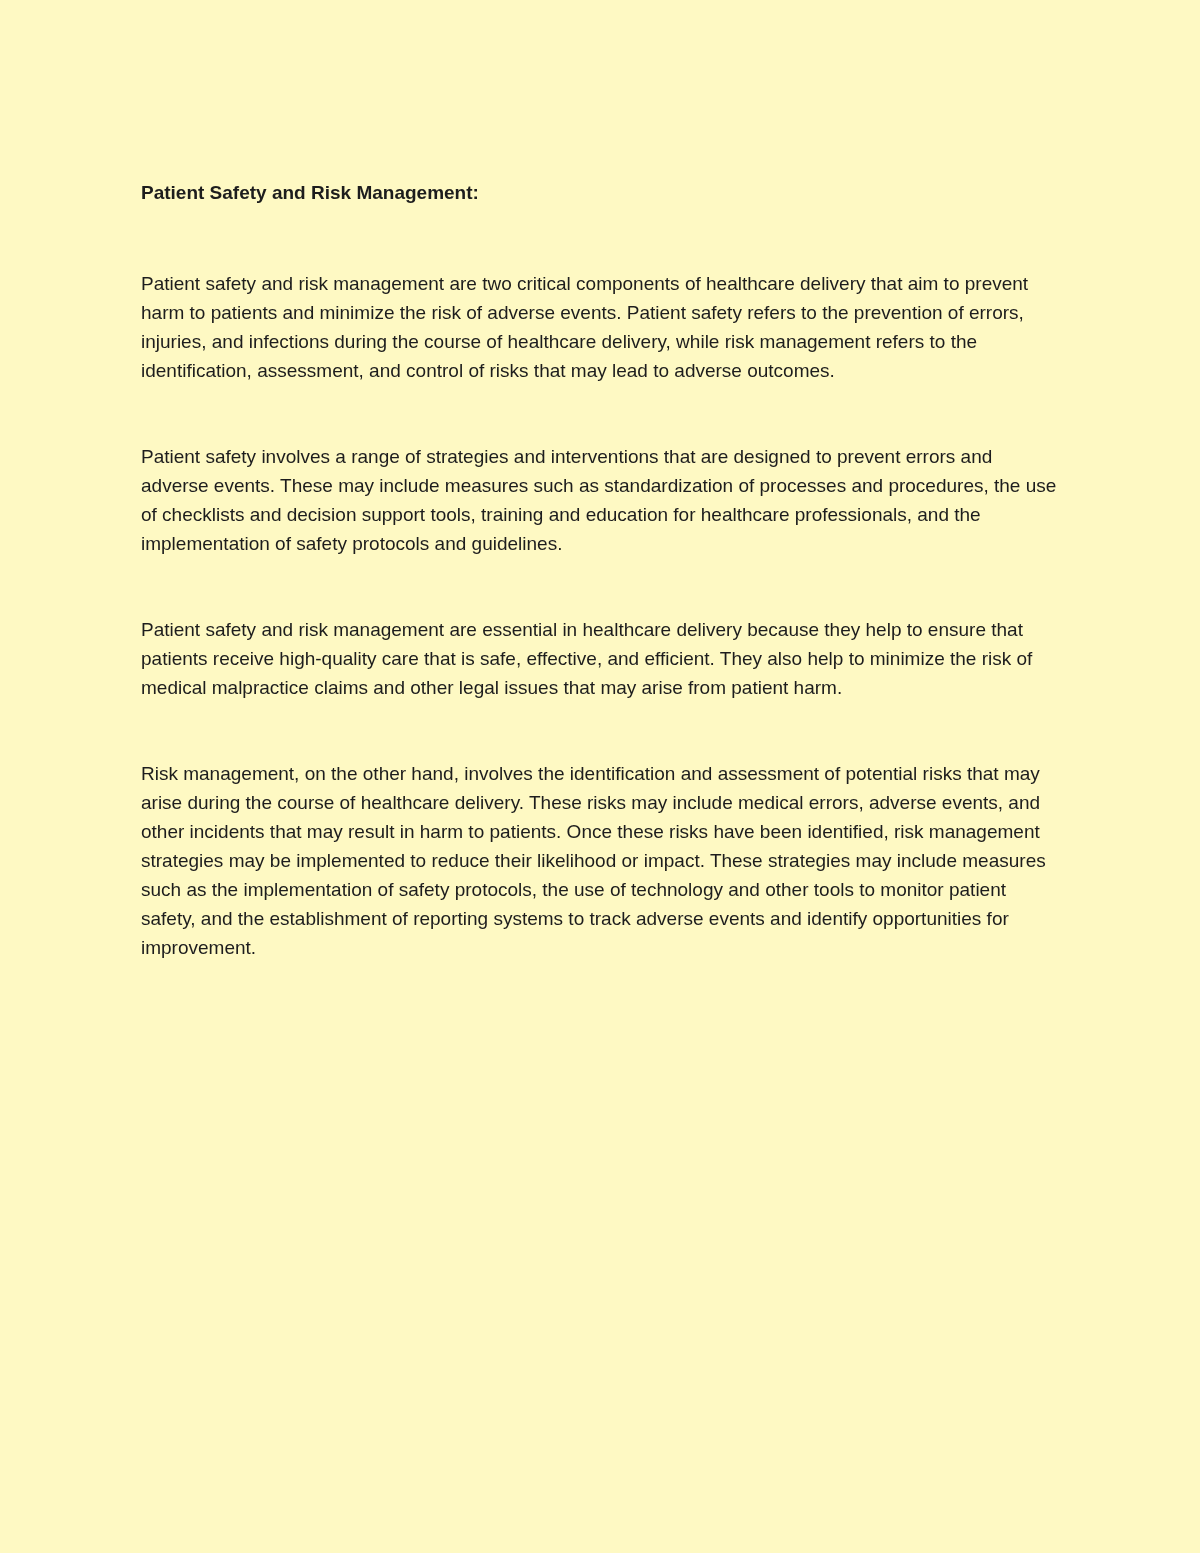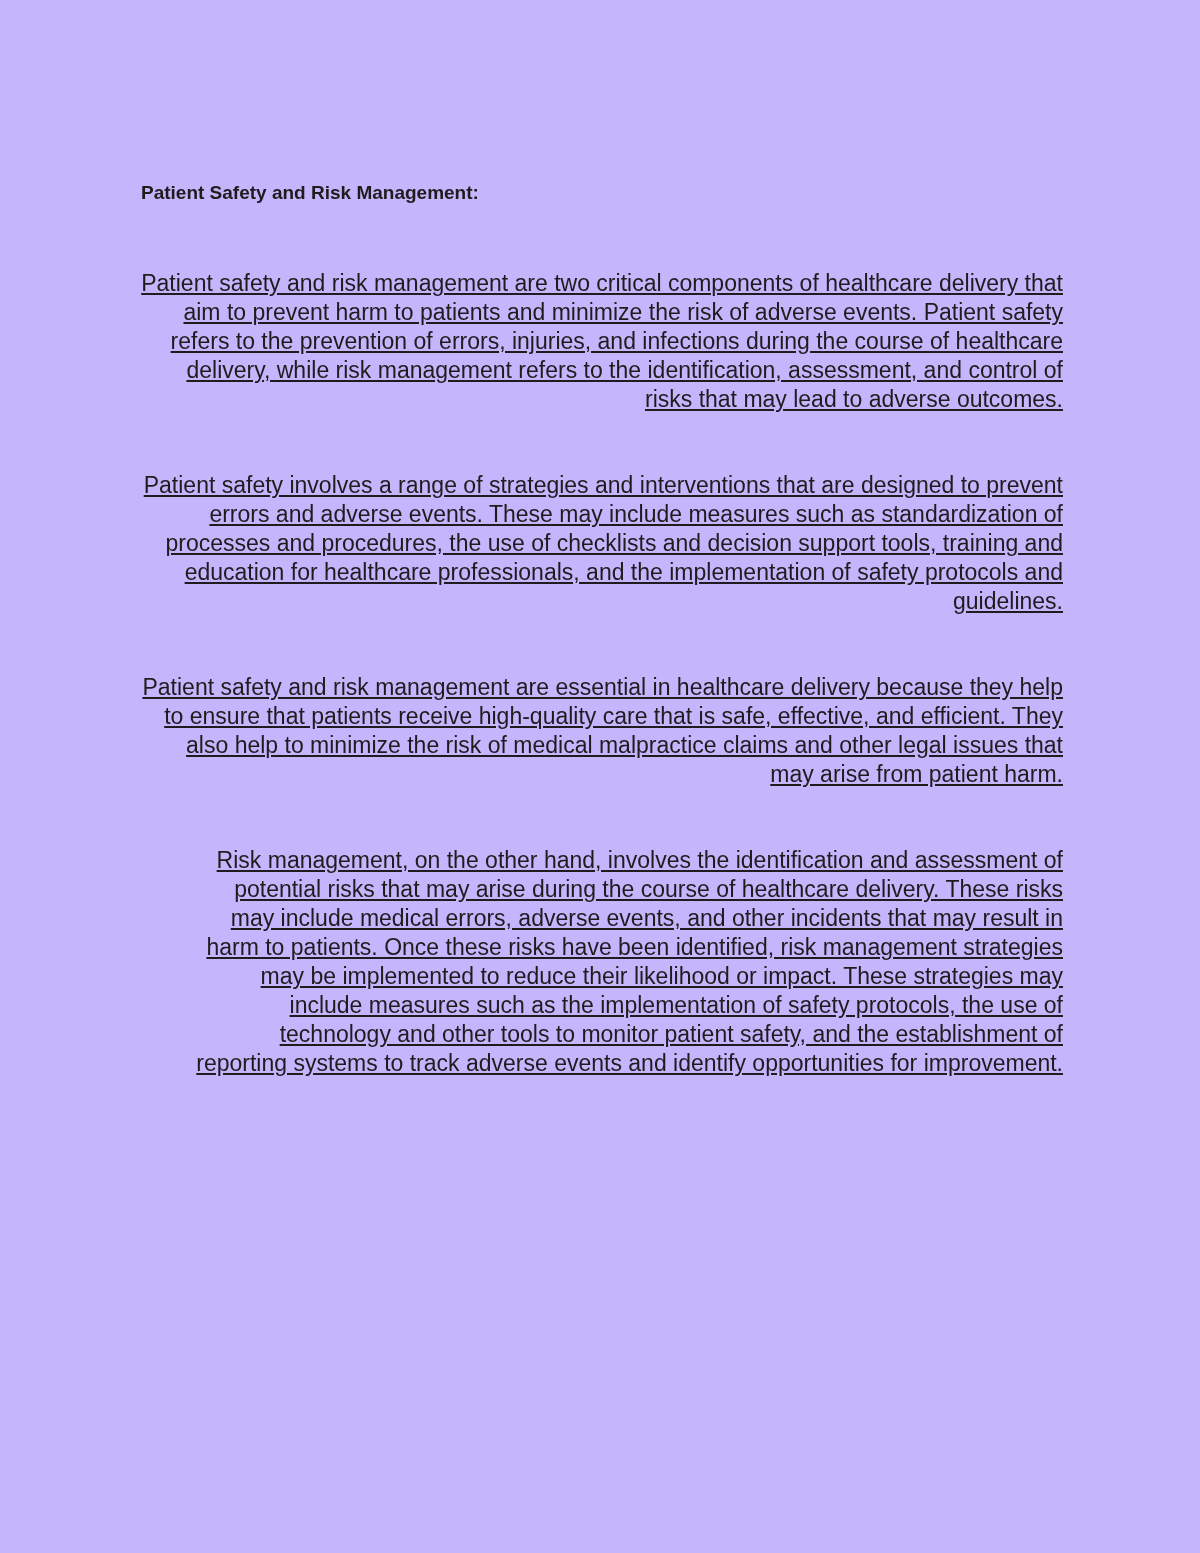--- a/index.html
+++ b/index.html
@@ -5,47 +5,46 @@
   * { margin: 0; padding: 0; box-sizing: border-box; }
   html, body {
     background: #ffffff;
     font-family: "Liberation Sans", "DejaVu Sans", sans-serif;
   }
   .page {
     position: relative;
     width: 1200px;
     height: 1553px;
     margin: 0 auto;
-    background: #c4b5fd;
+    background: #fef9c3;
     overflow: hidden;
   }
   .content {
     position: absolute;
     top: 178px;
     left: 141px;
     width: 922px;
     color: #1d1d1d;
   }
   .doc-title {
     font-size: 19px;
     font-weight: 700;
     line-height: 29px;
     margin-bottom: 62px;
     color: #1d1d1d;
   }
   .doc-paragraph {
-    font-size: 23px;
+    font-size: 19px;
     font-weight: 400;
     line-height: 29px;
     margin-bottom: 57px;
     color: #1d1d1d;
-    text-align: right;
-    text-decoration: underline;
+    text-align: left;
   }
-  .doc-paragraph:last-child { margin-bottom: 0; margin-left: 48px; }
+  .doc-paragraph:last-child { margin-bottom: 0; }
 </style>
 </head>
 <body>
 
 <div class="page">
   <div class="content">
     <div class="doc-title">Patient Safety and Risk Management:</div>
     <p class="doc-paragraph">Patient safety and risk management are two critical components of healthcare delivery that aim to prevent harm to patients and minimize the risk of adverse events. Patient safety refers to the prevention of errors, injuries, and infections during the course of healthcare delivery, while risk management refers to the identification, assessment, and control of risks that may lead to adverse outcomes.</p>
     <p class="doc-paragraph">Patient safety involves a range of strategies and interventions that are designed to prevent errors and adverse events. These may include measures such as standardization of processes and procedures, the use of checklists and decision support tools, training and education for healthcare professionals, and the implementation of safety protocols and guidelines.</p>
     <p class="doc-paragraph">Patient safety and risk management are essential in healthcare delivery because they help to ensure that patients receive high-quality care that is safe, effective, and efficient. They also help to minimize the risk of medical malpractice claims and other legal issues that may arise from patient harm.</p>

